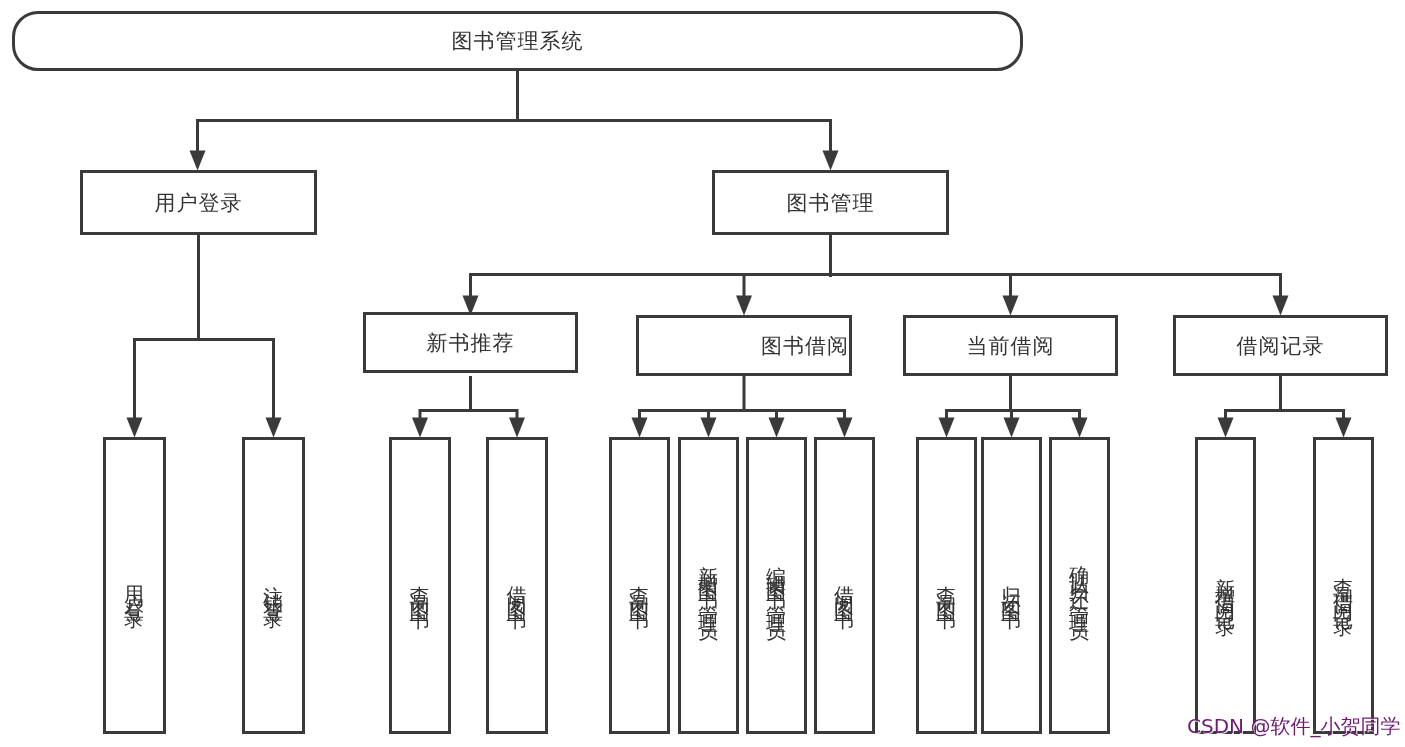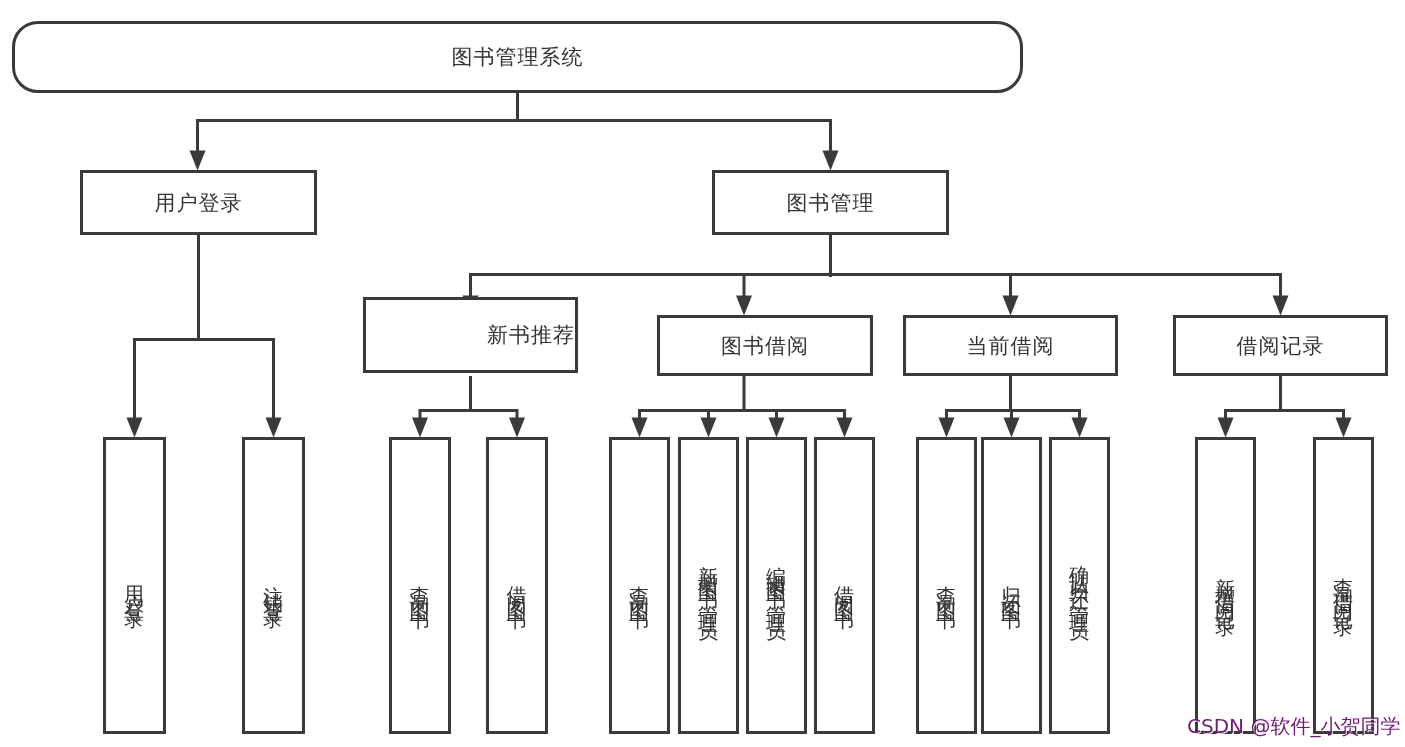--- a/index.html
+++ b/index.html
@@ -64,35 +64,35 @@
       <polygon points="768.5,417.5 784.5,417.5 776.5,437.5"></polygon>
       <polygon points="836.5,417.5 852.5,417.5 844.5,437.5"></polygon>
       <polygon points="938.5,417.5 954.5,417.5 946.5,437.5"></polygon>
       <polygon points="1003.5,417.5 1019.5,417.5 1011.5,437.5"></polygon>
       <polygon points="1071.5,417.5 1087.5,417.5 1079.5,437.5"></polygon>
       <polygon points="1217.5,417.5 1233.5,417.5 1225.5,437.5"></polygon>
       <polygon points="1335.5,417.5 1351.5,417.5 1343.5,437.5"></polygon>
     </g>
   </svg>
 
-  <div class="box" style="left:12px; top:21px; width:1011px; height:72px;border-radius:26px;">
+  <div class="box" style="left:12px; top:11px; width:1011px; height:60px;border-radius:26px;">
     <span class="hlabel">图书管理系统</span>
   </div>
 
   <div class="box" style="left:80px; top:170px; width:237px; height:65px;">
     <span class="hlabel">用户登录</span>
   </div>
   <div class="box" style="left:712px; top:170px; width:237px; height:65px;">
     <span class="hlabel">图书管理</span>
   </div>
 
-  <div class="box" style="left:363px; top:297px; width:215px; height:76px;justify-content:flex-end;">
+  <div class="box" style="left:363px; top:312px; width:215px; height:61px;">
     <span class="hlabel">新书推荐</span>
   </div>
-  <div class="box" style="left:657px; top:315px; width:216px; height:61px;">
+  <div class="box" style="left:636px; top:315px; width:216px; height:61px;justify-content:flex-end;">
     <span class="hlabel">图书借阅</span>
   </div>
   <div class="box" style="left:903px; top:315px; width:215px; height:61px;font-family:Liberation Serif, serif;">
     <span class="hlabel">当前借阅</span>
   </div>
   <div class="box" style="left:1173px; top:315px; width:215px; height:61px;">
     <span class="hlabel">借阅记录</span>
   </div>
 
   <div class="box" style="left:103px; top:437px; width:63px; height:297px;">

